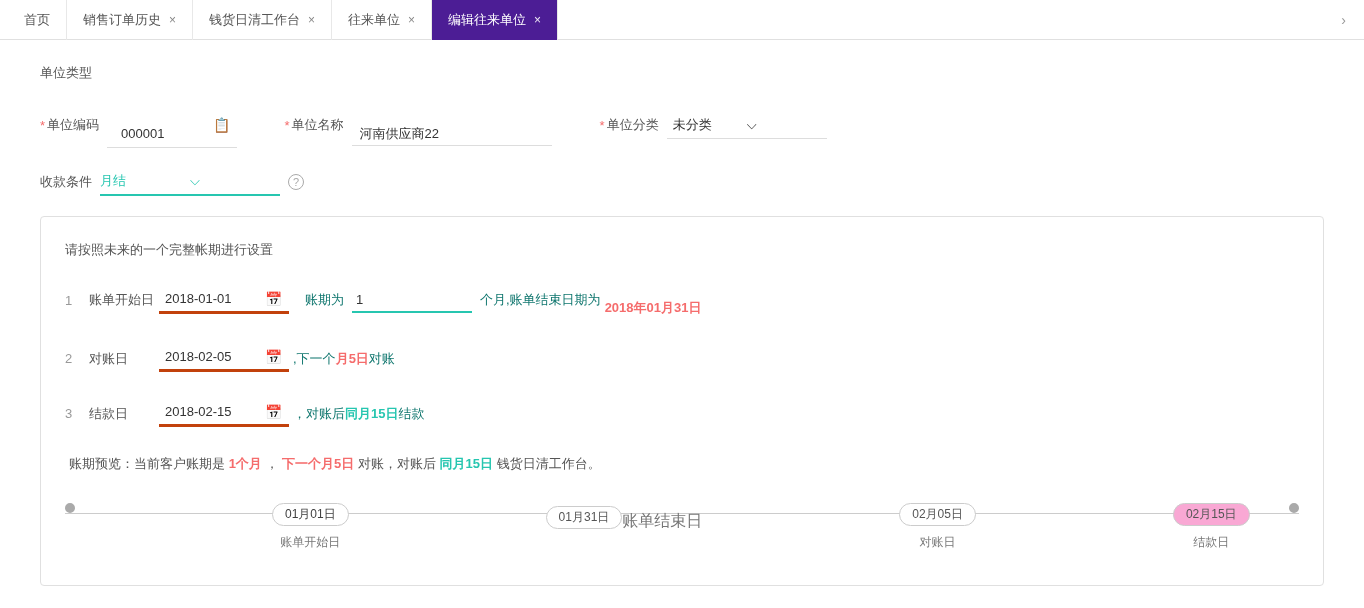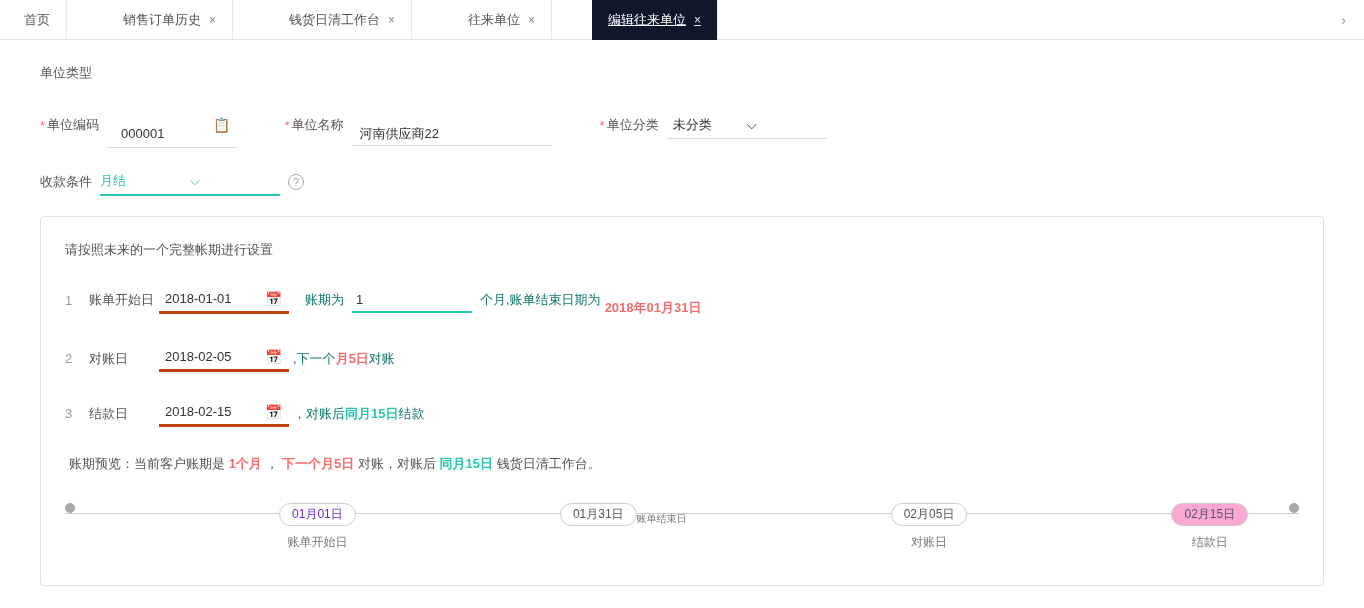--- a/index.html
+++ b/index.html
@@ -6,38 +6,36 @@
     body { font-family: 'Microsoft YaHei', Arial, sans-serif; font-size: 13px; color: #333; background: #f5f5f5; }
 
     
     .tab-bar {
       display: flex;
       align-items: center;
       background: #fff;
       border-bottom: 1px solid #e0e0e0;
       height: 40px;
       padding: 0 8px;
-      gap: 40px;
     }
     .tab {
       display: flex;
       align-items: center;
       padding: 0 16px;
       height: 40px;
       cursor: pointer;
       font-size: 13px;
       color: #555;
       border-right: 1px solid #e8e8e8;
       white-space: nowrap;
       position: relative;
     }
     .tab.active {
-      background: #0f172a;
+      background: #4c1d95;
       color: #fff;
-      text-decoration: underline;
     }
     .tab .close-btn {
       margin-left: 8px;
       font-size: 12px;
       color: inherit;
       opacity: 0.7;
       cursor: pointer;
       line-height: 1;
     }
     .tab.active .close-btn { color: #fff; opacity: 0.9; }
@@ -388,29 +386,29 @@
 
       <div style="position:absolute; top: 20px; left: 0; right: 0; height: 1px; background:#ccc; z-index:0;"></div>
 
       <div style="position:relative; z-index:1; display:flex; flex-direction:column; align-items:center; margin-right: 0;">
         <div style="width:10px; height:10px; border-radius:50%; background:#aaa; border:2px solid #aaa;"></div>
       </div>
 
       <div style="flex:1;"></div>
 
       <div style="position:relative; z-index:1; display:flex; flex-direction:column; align-items:center;">
-        <div style="border:1px solid #ccc; border-radius:12px; padding:2px 12px; font-size:12px; color:#6d28d9; background:#fff; white-space:nowrap;">01月01日</div>
+        <div style="border:1px solid #ccc; border-radius:12px; padding:2px 12px; font-size:12px; color:#404040; background:#fff; white-space:nowrap;">01月01日</div>
         <div style="margin-top:8px; font-size:12px; color:#777;">账单开始日</div>
       </div>
 
       <div style="flex:1;"></div>
 
       <div style="position:relative; z-index:1; display:flex; flex-direction:row; align-items:center;">
         <div style="border:1px solid #ccc; border-radius:12px; padding:2px 12px; font-size:12px; color:#555; background:#fff; white-space:nowrap;">01月31日</div>
-        <div style="margin-top:8px; font-size:10px; color:#777;">账单结束日</div>
+        <div style="margin-top:8px; font-size:16px; color:#777;">账单结束日</div>
       </div>
 
       <div style="flex:1;"></div>
 
       <div style="position:relative; z-index:1; display:flex; flex-direction:column; align-items:center;">
         <div style="border:1px solid #ccc; border-radius:12px; padding:2px 12px; font-size:12px; color:#555; background:#fff; white-space:nowrap;">02月05日</div>
         <div style="margin-top:8px; font-size:12px; color:#777;">对账日</div>
       </div>
 
       <div style="flex:1;"></div>

